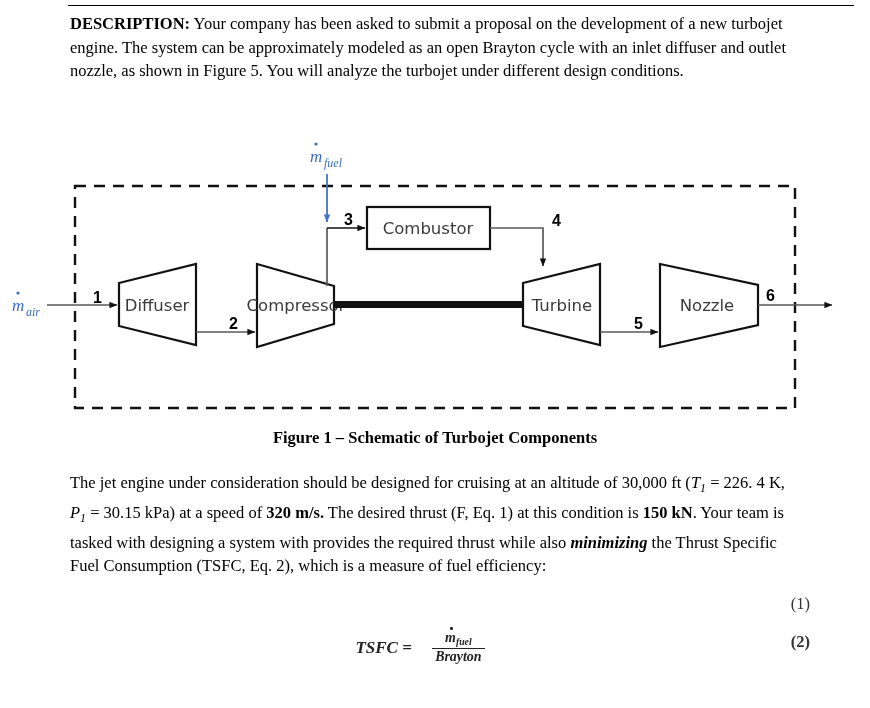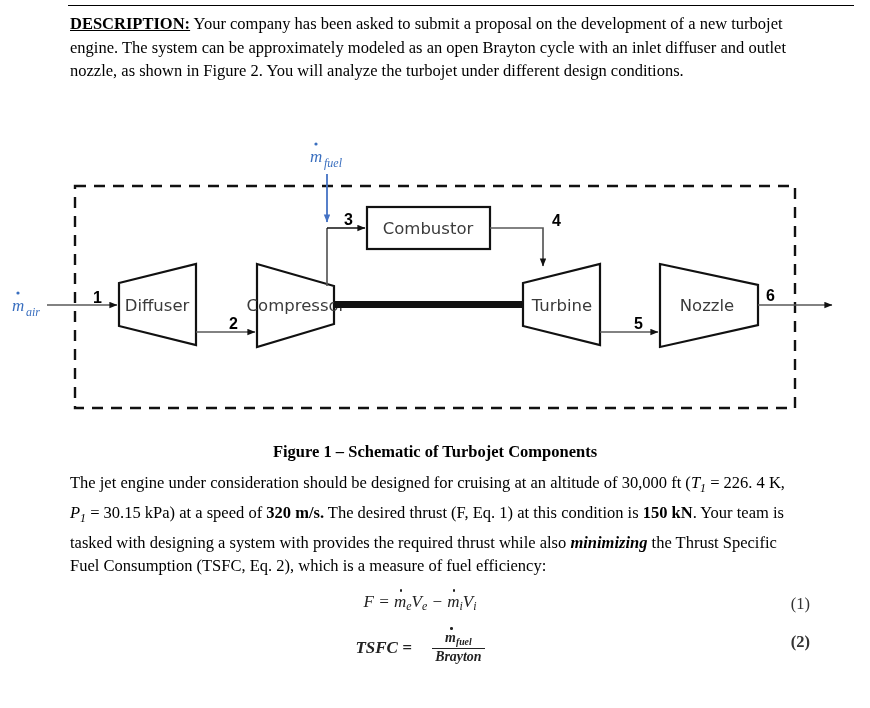--- a/index.html
+++ b/index.html
@@ -29,42 +29,41 @@
   
   .desc-block {
     position: absolute;
     left: 70px;
     top: 12px;
     width: 722px;
     font-size: 16.5px;
     line-height: 23.5px;
     text-align: left;
   }
-  .desc-block b { font-weight: bold; text-decoration: underline; }
+  .desc-block b { font-weight: bold; }
 
   
   .figure-wrap {
     position: absolute;
     left: 0;
     top: 140px;
     width: 870px;
     height: 285px;
   }
   .figure-svg { display: block; }
 
   
   .fig-caption {
     position: absolute;
     left: 0;
     top: 428px;
     width: 870px;
     text-align: center;
     font-size: 16.5px;
     font-weight: bold;
-    margin-top: 14px;
   }
 
   
   .body-block {
     position: absolute;
     left: 70px;
     top: 471px;
     width: 724px;
     font-size: 16.5px;
     line-height: 23.5px;
@@ -155,21 +154,21 @@
     font-size: 12px;
     font-style: italic;
     fill: #3a6fbf;
   }
 </style>
 </head>
 <body>
 
 <div class="top-rule"></div>
 
-<div class="desc-block"><b>DESCRIPTION:</b><span> Your company has been asked to submit a proposal on the development of a new turbojet engine. The system can be approximately modeled as an open Brayton cycle with an inlet diffuser and outlet nozzle, as shown in Figure 2. You will analyze the turbojet under different design conditions.</span></div>
+<div class="desc-block"><b>DESCRIPTION:</b><span> Your company has been asked to submit a proposal on the development of a new turbojet engine. The system can be approximately modeled as an open Brayton cycle with an inlet diffuser and outlet nozzle, as shown in Figure 5. You will analyze the turbojet under different design conditions.</span></div>
 
 <div class="figure-wrap">
   <svg class="figure-svg" width="870" height="285" viewBox="0 0 870 285">
     <defs>
       <marker id="arrGray" markerWidth="9" markerHeight="9" refX="7.6" refY="3.2" orient="auto" markerUnits="userSpaceOnUse">
         <path d="M0,0 L8,3.2 L0,6.4 z" fill="#3b3b3b"></path>
       </marker>
       <marker id="arrBlack" markerWidth="9" markerHeight="9" refX="7.6" refY="3.2" orient="auto" markerUnits="userSpaceOnUse">
         <path d="M0,0 L8,3.2 L0,6.4 z" fill="#111"></path>
       </marker>
@@ -232,27 +231,20 @@
       <text class="lbl-flow-sub" x="324" y="27">fuel</text>
     </g>
   </svg>
 </div>
 
 <div class="fig-caption">Figure 1 – Schematic of Turbojet Components</div>
 
 <div class="body-block"><span>The jet engine under consideration should be designed for cruising at an altitude of 30,000 ft (</span><span class="var-i">T</span><span class="sub">1</span><span> = 226. 4 K, </span><span class="var-i">P</span><span class="sub">1</span><span> = 30.15 kPa) at a speed of </span><b>320 m/s.</b><span> The desired thrust (F, Eq. 1) at this condition is </span><b>150 kN</b><span>. Your team is tasked with designing a system with provides the required thrust while also </span><span class="bi">minimizing</span><span> the Thrust Specific Fuel Consumption (TSFC, Eq. 2), which is a measure of fuel efficiency:</span></div>
 
 <div class="eq-row eq-1">
-  <div class="eq-body">
-    <span class="var-i">F</span>
-    <span>=</span>
-    <span class="mdot">m</span><span class="esub">e</span><span>V</span><span class="esub">e</span>
-    <span>−</span>
-    <span class="mdot">m</span><span class="esub">i</span><span>V</span><span class="esub">i</span>
-  </div>
   <div class="eq-num">(1)</div>
 </div>
 
 <div class="eq-row eq-2">
   <div class="eq-body">
     <span class="var-i">TSFC</span>
     <span>=</span>
     <span class="frac">
       <span class="num"><span class="mdot">m</span><span class="esub">fuel</span></span>
       <span class="den">Brayton</span>

